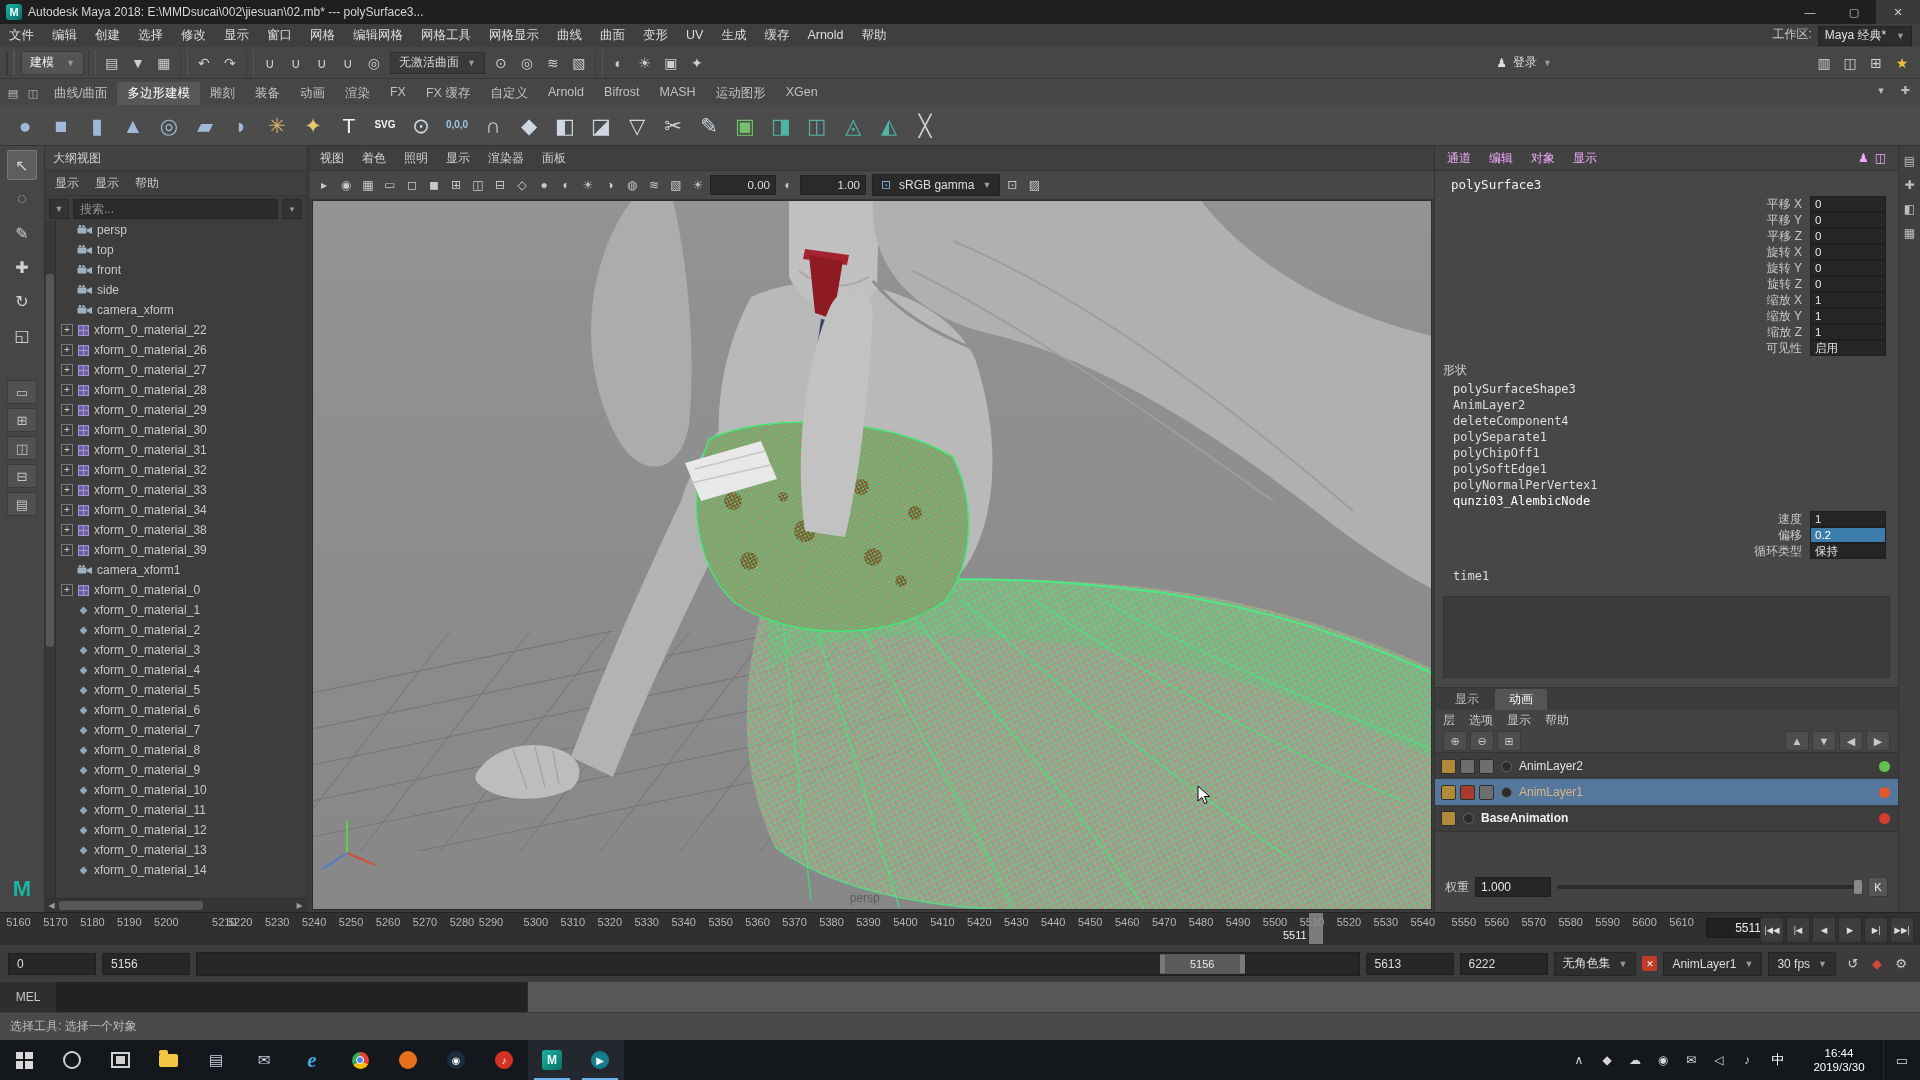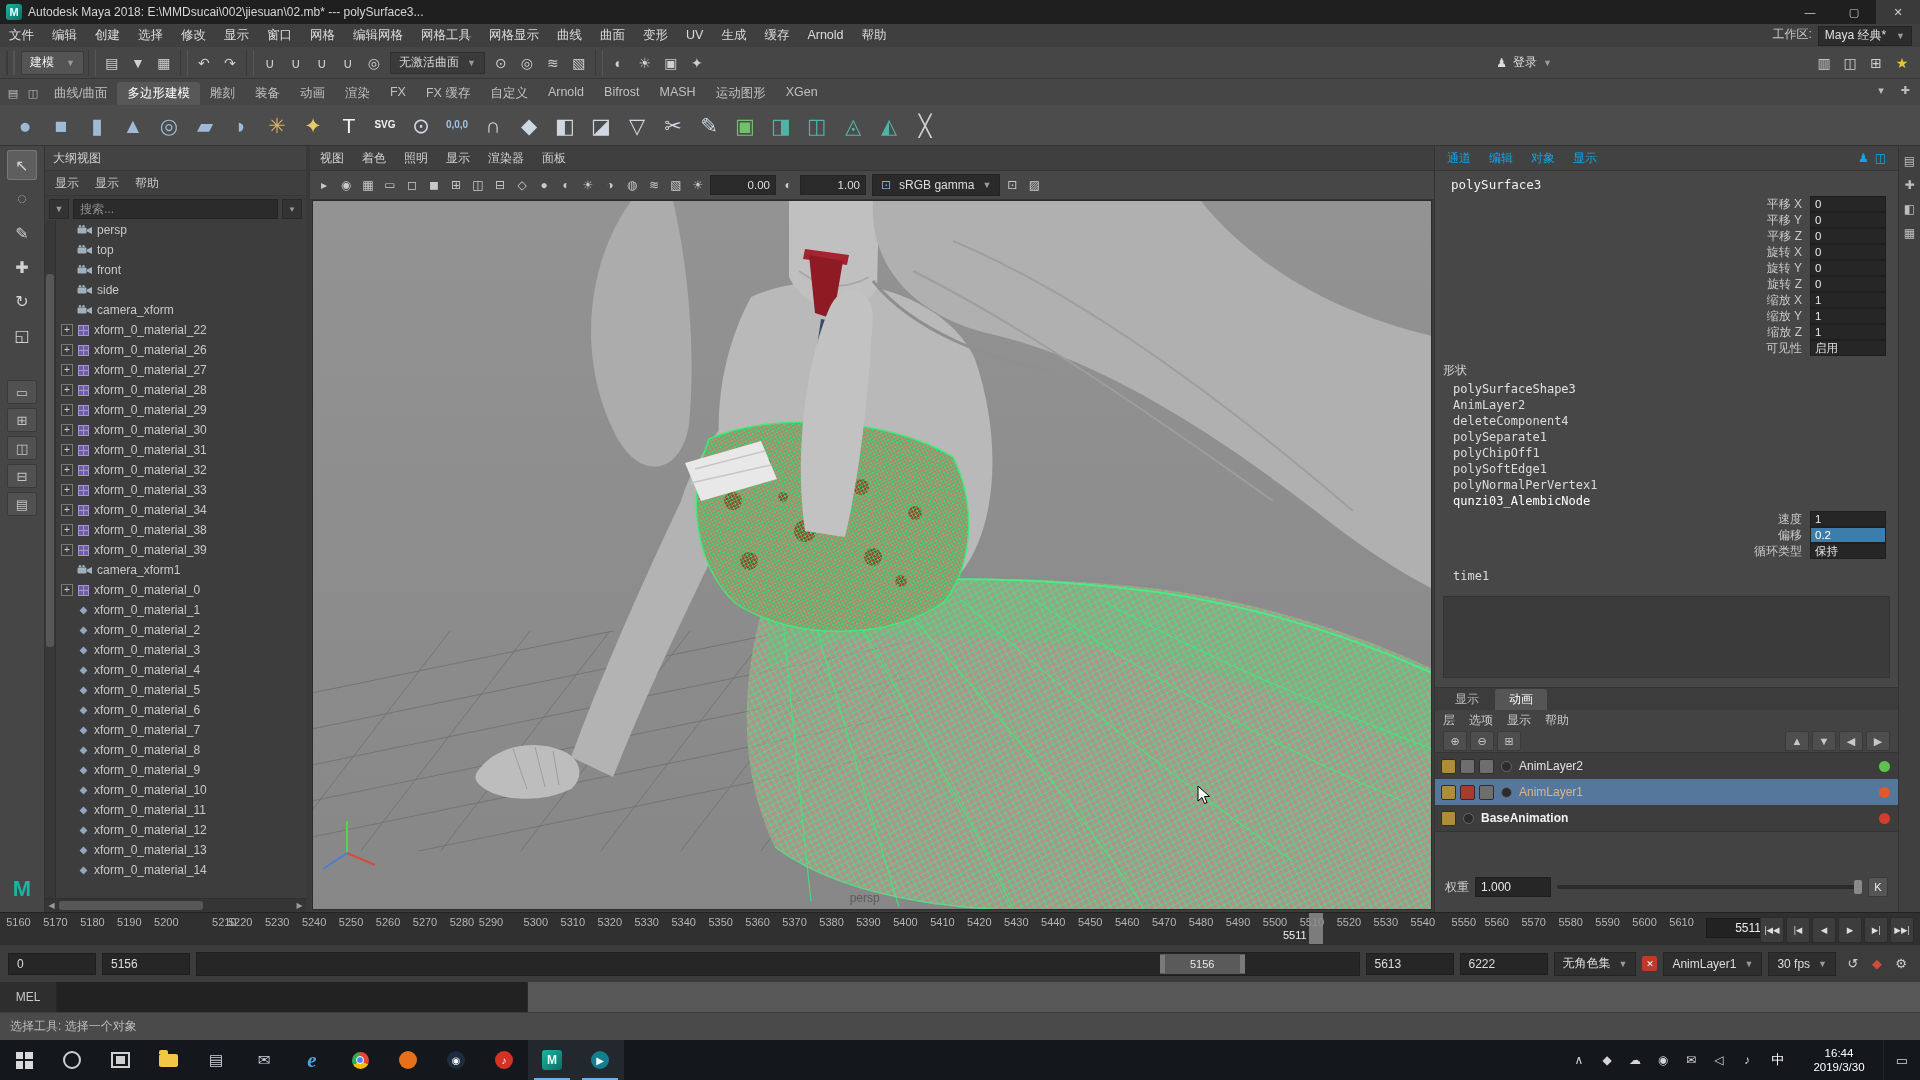--- a/index.html
+++ b/index.html
@@ -89,21 +89,21 @@
   .vp-icon{width:20px;height:20px;display:grid;place-items:center;color:#c9c9c9;font-size:12px;}
   .vp-field{width:54px;height:18px;background:#2a2a2a;border:1px solid #242424;color:#ddd;font-size:11.5px;display:flex;align-items:center;justify-content:flex-end;padding:0 5px;}
   .vp-dd{display:flex;align-items:center;gap:8px;background:#2a2a2a;border:1px solid #242424;height:20px;padding:0 8px;color:#ddd;margin-left:4px;}
   .vp-canvas{position:absolute;left:2px;right:2px;top:54px;bottom:2px;border:1px solid #2c2c2c;background:#8d8d8d;overflow:hidden;}
   .persp-label{position:absolute;left:48%;bottom:4px;color:#5c5c5c;font-size:12px;}
   .cursor{position:absolute;left:884px;top:584px;width:14px;height:20px;pointer-events:none;}
 
   
   .channelbox{left:1434px;top:0;width:464px;height:766px;background:#474747;border-left:1px solid #333;box-sizing:border-box;}
   .cb-menus{height:24px;background:#424242;display:flex;align-items:center;gap:18px;padding:0 12px;border-bottom:1px solid #363636;}
-  .cb-menus span{color:#0ea5e9;}
+  .cb-menus span{color:#f0abfc;}
   .cb-hicons{margin-left:auto;display:flex;gap:6px;color:#c0c0c0;font-size:12px;}
   .cb-object{padding:6px 0 4px 16px;color:#f0f0f0;font-size:12.5px;font-family:"DejaVu Sans Mono",monospace;}
   .cb-row{height:16px;display:flex;align-items:center;justify-content:flex-end;gap:8px;padding-right:12px;}
   .cb-label{color:#c9c9c9;}
   .cb-value{width:66px;height:14px;background:#262626;color:#e8e8e8;font-size:11.5px;display:flex;align-items:center;padding:0 4px;border:1px solid #1f1f1f;}
   .cb-value.hl{background:#3d7dab;color:#fff;}
   .cb-section{padding:6px 0 2px 8px;color:#cfcfcf;}
   .cb-subname{padding:1px 0 1px 18px;color:#e2e2e2;font-family:"DejaVu Sans Mono",monospace;}
   .cb-input{padding:1px 0 1px 18px;color:#dcdcdc;font-family:"DejaVu Sans Mono",monospace;}
   .cb-input.current{color:#ffffff;}

